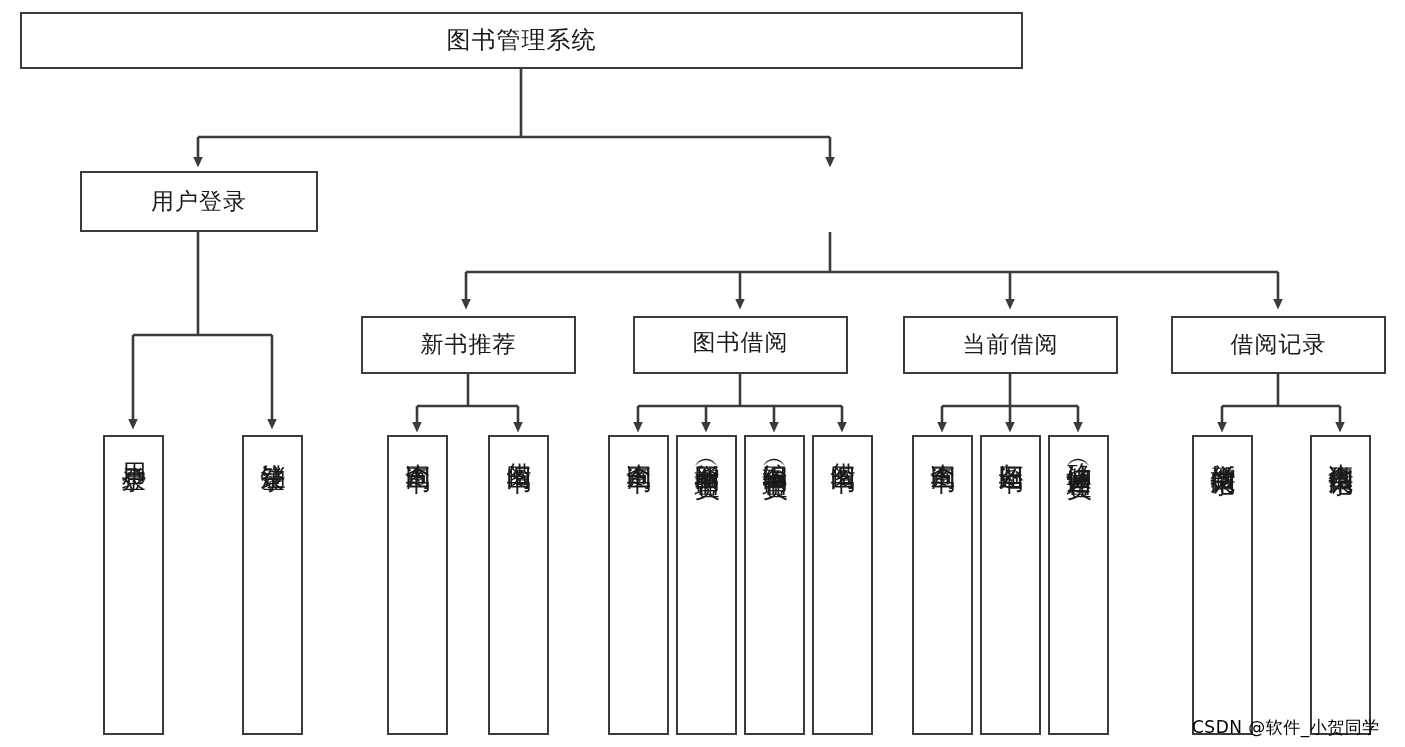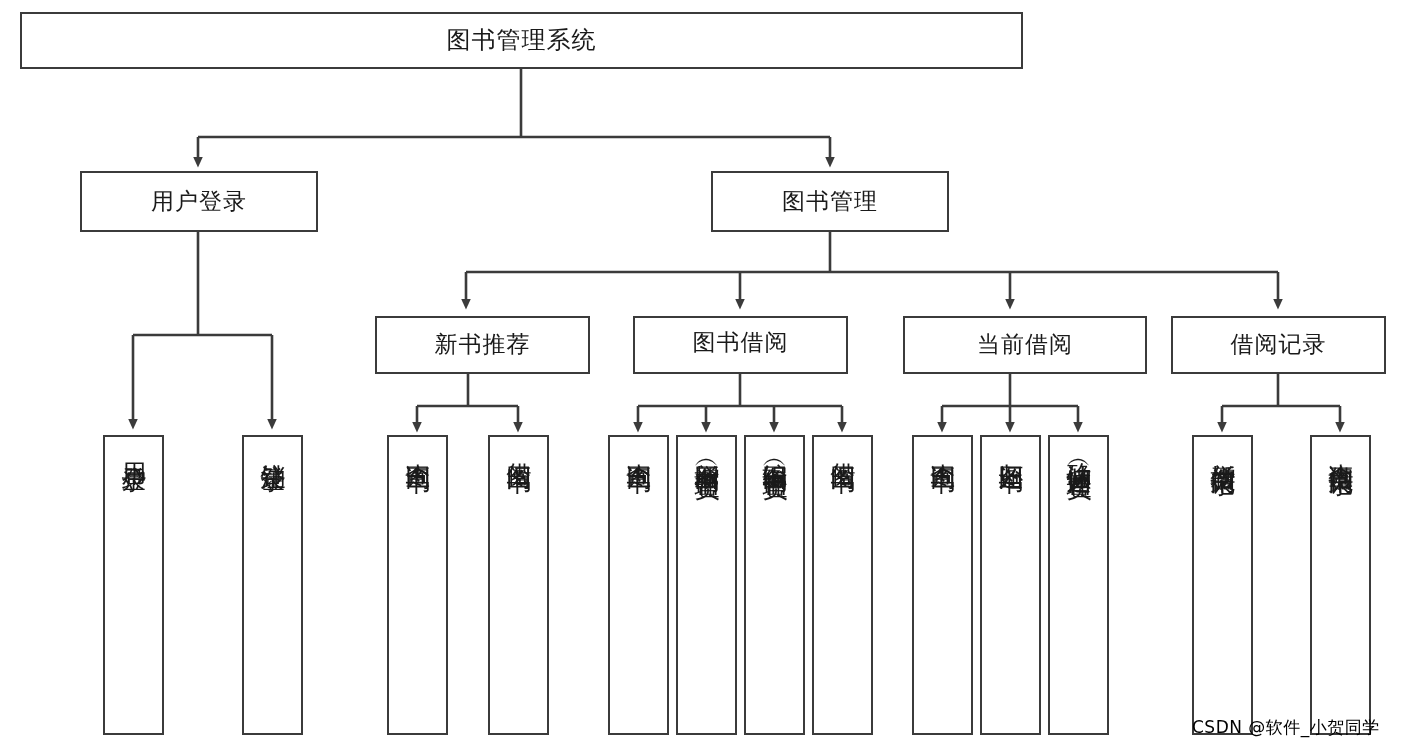--- a/index.html
+++ b/index.html
@@ -123,33 +123,30 @@
   </svg>
 
   <div class="node h root" style="left:20px; top:12px; width:1003px; height:57px;">
     <span>图书管理系统</span>
   </div>
 
   <div class="node h" style="left:80px; top:171px; width:238px; height:61px;">
     <span>用户登录</span>
   </div>
 
-  <div class="node h" style="left:711px; top:171px; width:238px; height:61px;">
-    <span>图书管理</span>
-  </div>
-
-  <div class="node h" style="left:375px; top:316px; width:215px; height:58px;">
+
+  <div class="node h" style="left:361px; top:316px; width:215px; height:58px;">
     <span>新书推荐</span>
   </div>
 
   <div class="node h" style="left:633px; top:316px; width:215px; height:58px;font-family:Liberation Mono, monospace;">
     <span>图书借阅</span>
   </div>
 
-  <div class="node h" style="left:903px; top:316px; width:244px; height:58px;">
+  <div class="node h" style="left:903px; top:316px; width:215px; height:58px;">
     <span>当前借阅</span>
   </div>
 
   <div class="node h" style="left:1171px; top:316px; width:215px; height:58px;">
     <span>借阅记录</span>
   </div>
 
   <div class="node v" style="left:103px; top:435px; width:61px; height:300px;">
     <span class="vtext">用户登录</span>
   </div>

